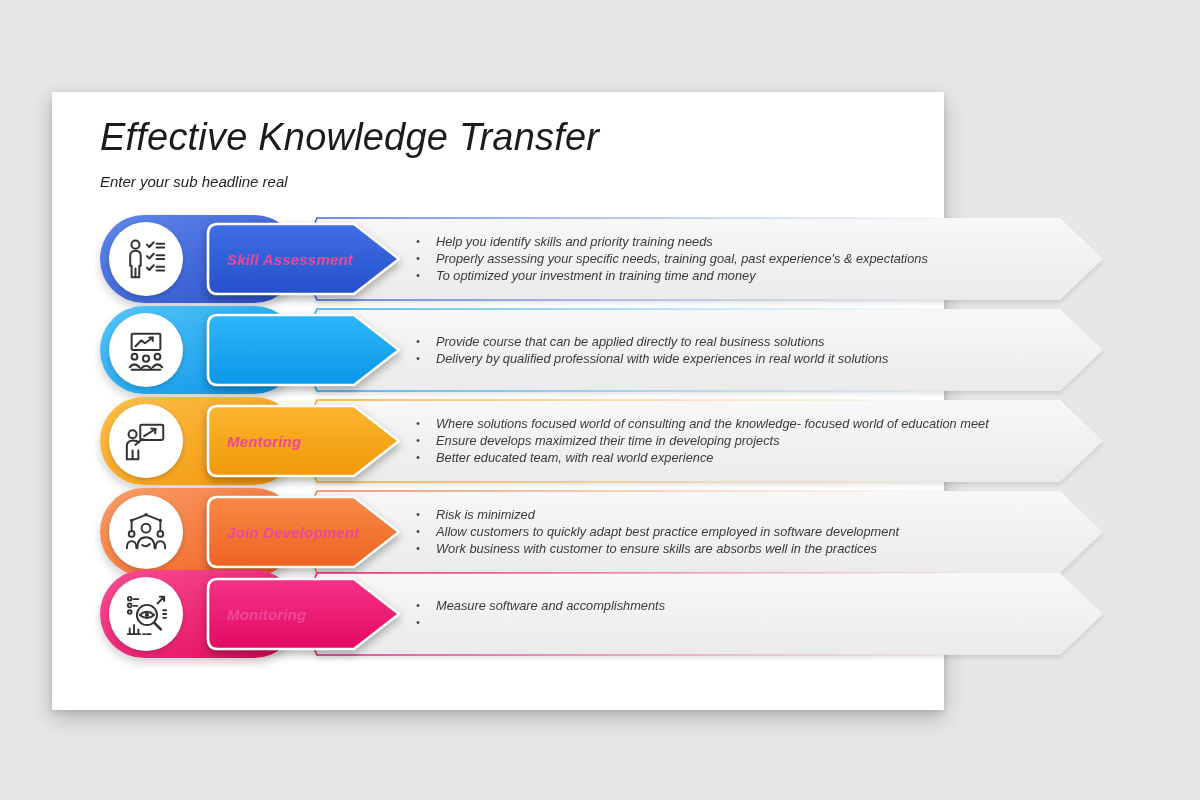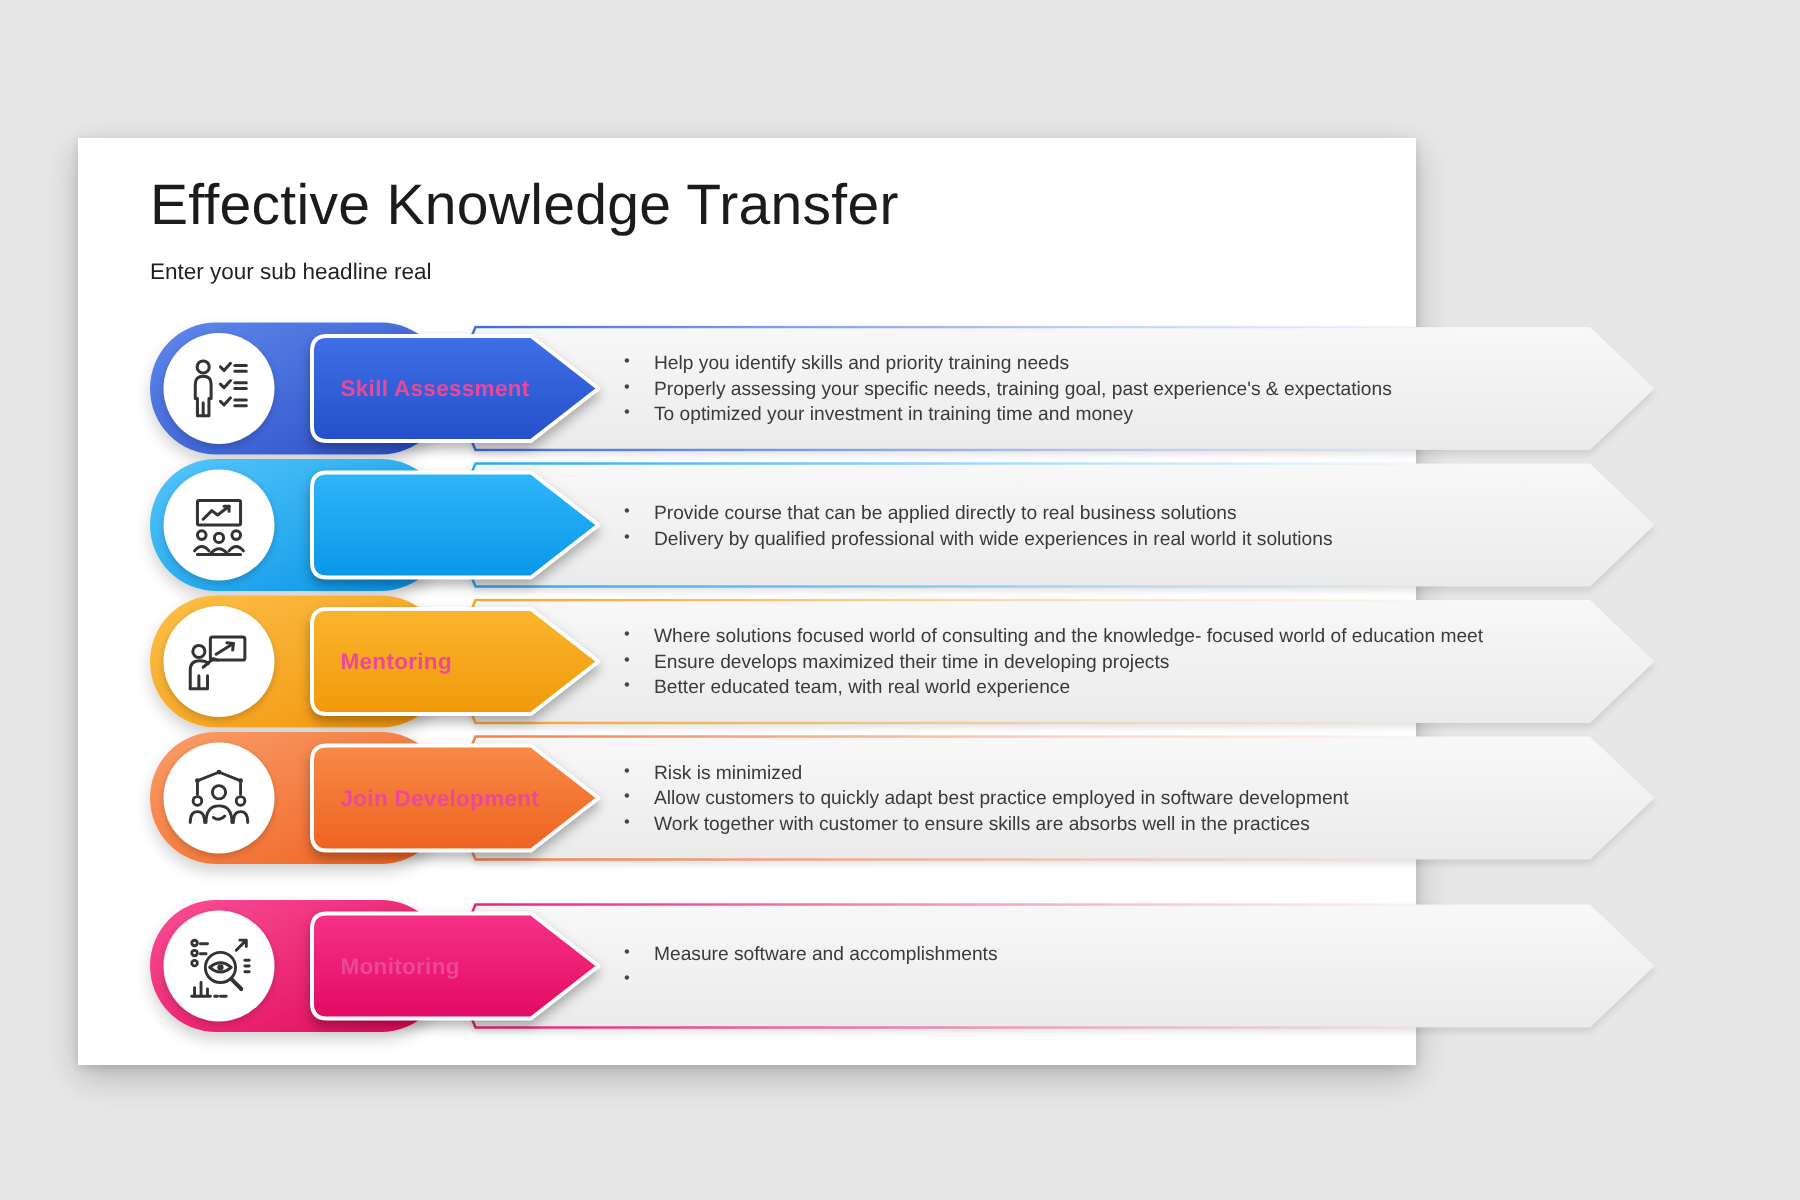--- a/index.html
+++ b/index.html
@@ -1,18 +1,18 @@
 <!DOCTYPE html>
 <html><head>
 <meta charset="utf-8">
 <style>
   html,body{margin:0;padding:0;}
   .stage{position:relative;width:1200px;height:800px;background:#e7e7e7;font-family:"Liberation Sans",sans-serif;overflow:hidden;}
   .slide{position:absolute;left:52px;top:92px;width:892px;height:618px;background:#ffffff;
-         box-shadow:0 8px 22px rgba(0,0,0,.22),0 2px 6px rgba(0,0,0,.12);}
+         box-shadow:0 8px 22px rgba(0,0,0,.22),0 2px 6px rgba(0,0,0,.12);font-style:italic;}
   .title{position:absolute;left:48px;top:24px;font-size:38px;font-weight:500;color:#1b1b1b;letter-spacing:.2px;}
   .subtitle{position:absolute;left:48px;top:81px;font-size:15px;color:#1f1f1f;}
   .row{position:absolute;left:0;width:100%;height:88px;}
   .gray-arrow{position:absolute;left:248px;top:2px;filter:drop-shadow(0 3px 2px rgba(0,0,0,.10));}
   .pill{position:absolute;left:48px;top:0;width:198px;height:88px;border-radius:44px;
         background:linear-gradient(155deg,var(--cl),var(--cd));box-shadow:0 5px 10px rgba(0,0,0,.18);}
   .circle{position:absolute;left:9px;top:7px;width:74px;height:74px;border-radius:50%;background:#fff;
           display:flex;align-items:center;justify-content:center;box-shadow:0 2px 5px rgba(0,0,0,.18);}
   .label-wrap{position:absolute;left:153px;top:7px;width:196px;height:74px;}
   .label-svg{position:absolute;left:0;top:0;width:196px;height:74px;overflow:visible;
@@ -241,26 +241,26 @@
         <li>
             <span class="dot">•</span>
             <span>Risk is minimized</span>
           </li>
         <li>
             <span class="dot">•</span>
             <span>Allow customers  to quickly adapt best practice employed in software development</span>
           </li>
         <li>
             <span class="dot">•</span>
-            <span>Work together  with customer  to ensure skills are absorbs well in the practices</span>
-          </li>
-      </ul>
-    </div>
-
-    <div class="row" style="top: 508px; --c: #ec0e6f; --cl: #f94f95; --cd: #e00659; --ll: #f53287; --ld: #e30a62;">
+            <span>Work business  with customer  to ensure skills are absorbs well in the practices</span>
+          </li>
+      </ul>
+    </div>
+
+    <div class="row" style="top: 478px; --c: #ec0e6f; --cl: #f94f95; --cd: #e00659; --ll: #f53287; --ld: #e30a62;">
       <svg class="gray-arrow" width="804" height="84" viewBox="0 0 804 84">
         <defs>
             <linearGradient id="gs4" x1="0" y1="0" x2="1" y2="0">
           <stop offset="0" stop-color="var(--c)" stop-opacity="0.95"></stop>
           <stop offset="0.55" stop-color="var(--c)" stop-opacity="0.25"></stop>
           <stop offset="0.85" stop-color="var(--c)" stop-opacity="0"></stop>
         </linearGradient>
           </defs>
         <polygon points="0,42 17,1 760,1 803,42 760,83 17,83" fill="url(#gfill)" stroke="url(#gs4)" stroke-width="1.6"></polygon>
       </svg>

